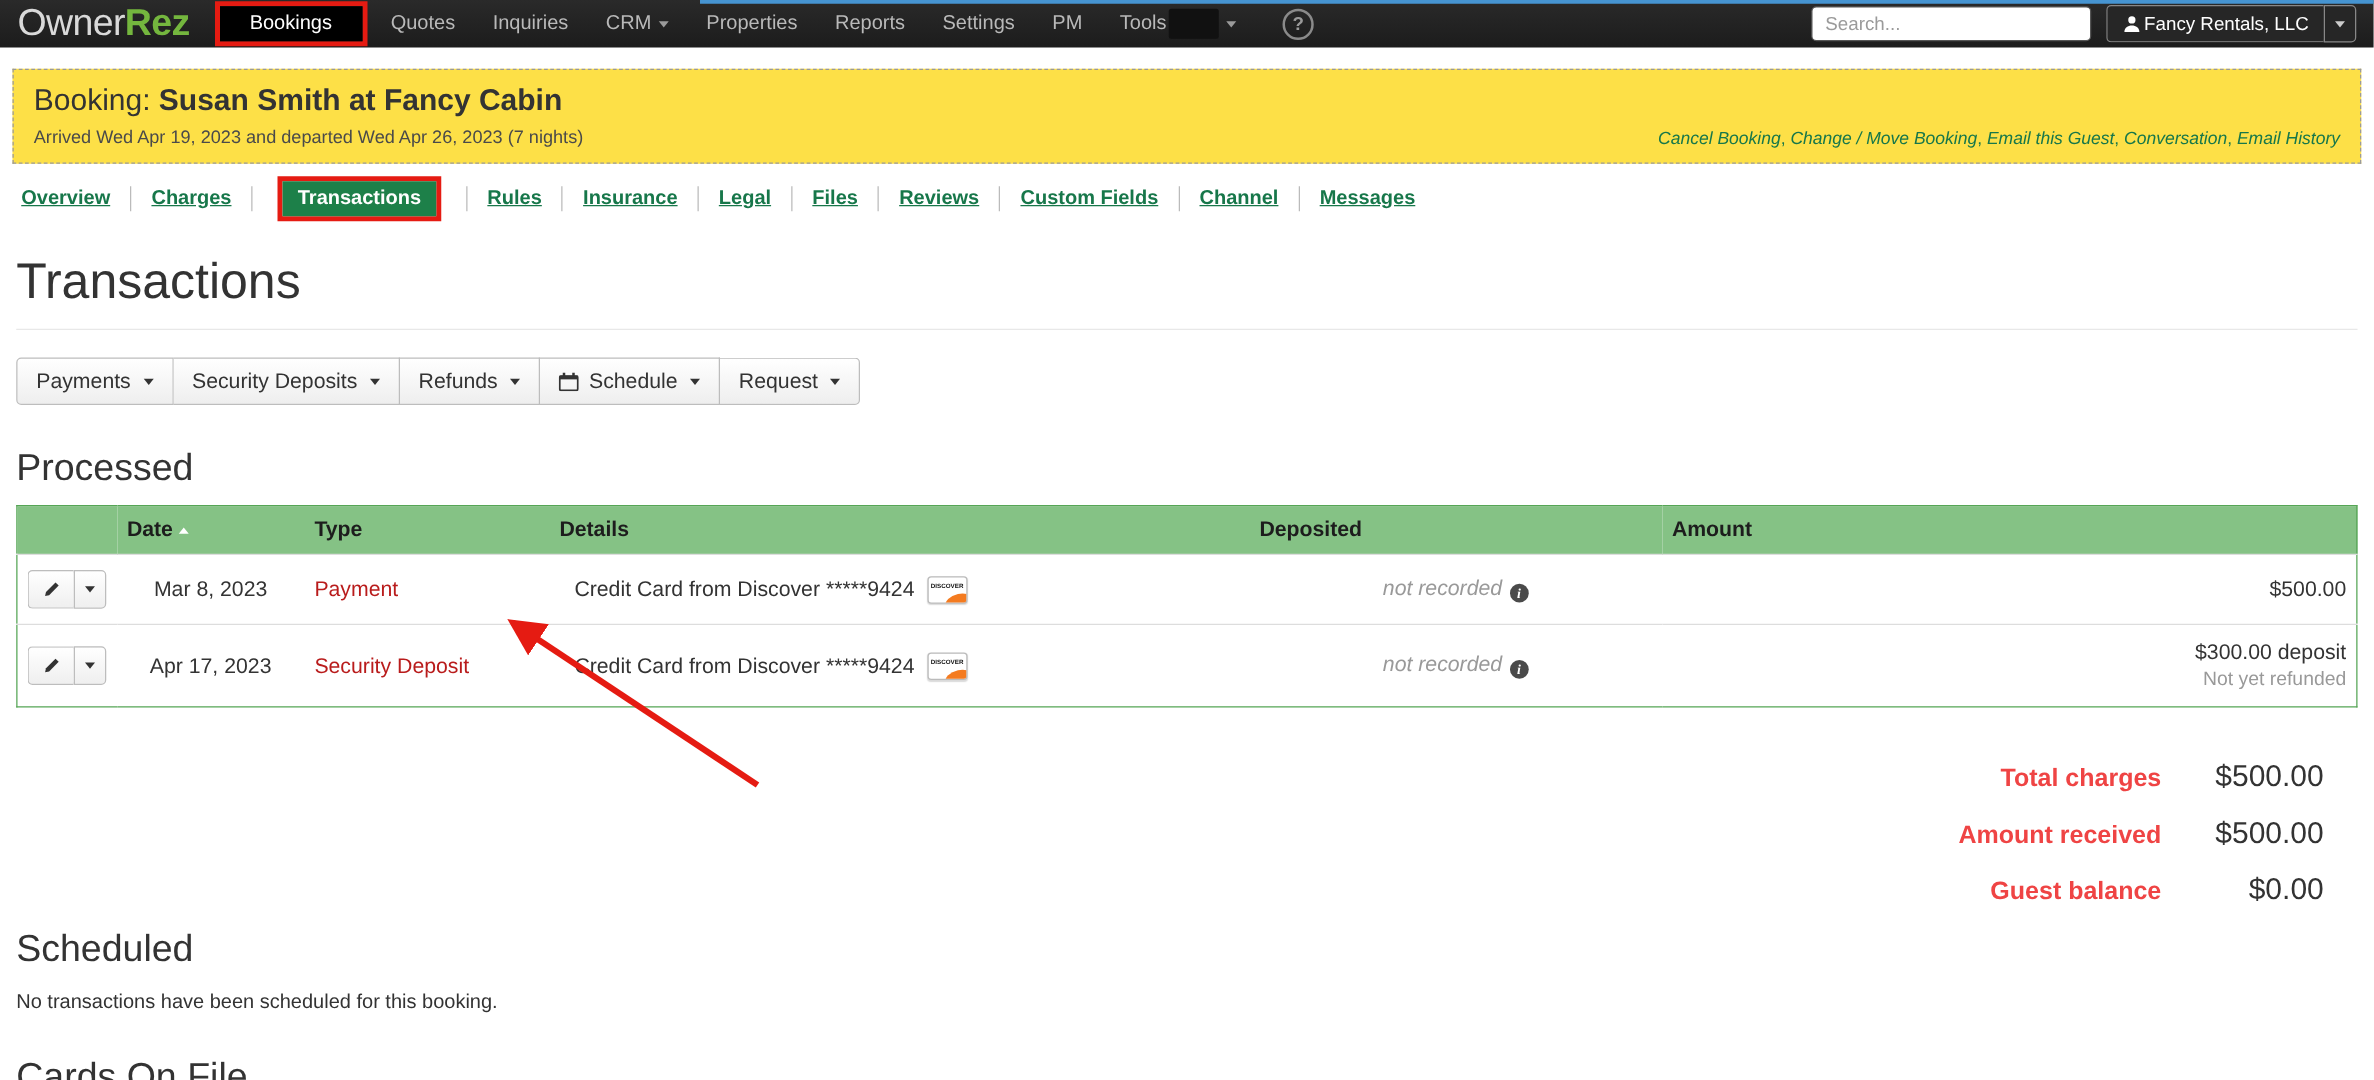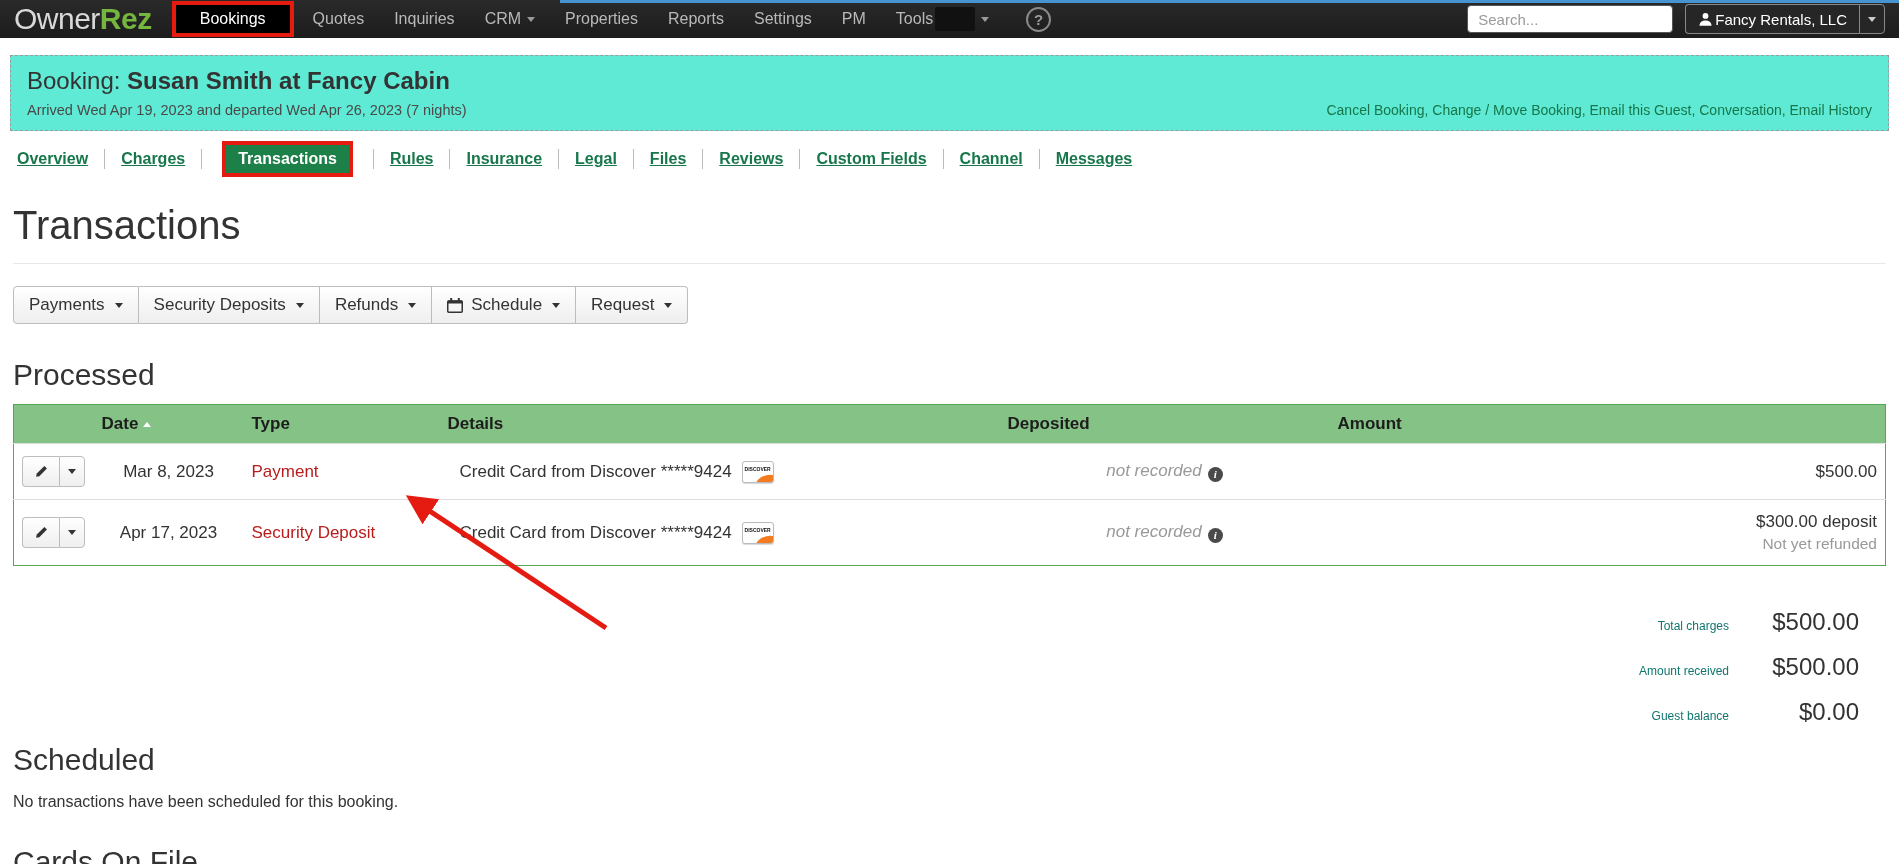--- a/index.html
+++ b/index.html
@@ -19,43 +19,43 @@
     display:flex; align-items:center; cursor:pointer; white-space:nowrap; }
   .red-box-nav { border:4px solid #e51b12; height:36px; display:flex; align-items:stretch; margin:0 4px; }
   .red-box-nav .nav-item { background:#000; color:#fff; padding:0 24px; }
   .caret { display:inline-block; width:0; height:0; border-left:4.5px solid transparent;
     border-right:4.5px solid transparent; border-top:5px solid #9a9a9a; margin-left:6px; }
   .nav-redacted { width:40px; height:24px; background:#111; border-radius:2px; margin-left:2px; }
   .help-circle { width:25px; height:25px; border:2px solid #8a8a8a; border-radius:50%;
     color:#9a9a9a; font-weight:700; font-size:15px; display:flex; align-items:center;
     justify-content:center; margin-left:22px; cursor:pointer; }
   .nav-right { margin-left:auto; display:flex; align-items:center; padding-right:14px; }
-  .search-input { width:206px; height:28px; border:1px solid #555; border-radius:4px;
+  .search-input { width:224px; height:28px; border:1px solid #555; border-radius:4px;
     padding:0 10px; font-size:15px; color:#333; background:#fff; outline:none;
     font-family:"Liberation Sans", sans-serif; }
   .search-input::placeholder { color:#9a9a9a; }
   .account-group { display:flex; margin-left:12px; }
   .account-btn { background:#262626; border:1px solid #888; border-right:none;
     border-radius:4px 0 0 4px; color:#fff; font-size:15px; height:30px; padding:0 12px;
     display:flex; align-items:center; gap:2px; cursor:pointer; white-space:nowrap; }
   .account-caret-btn { background:#262626; border:1px solid #888; border-radius:0 4px 4px 0;
     width:26px; height:30px; display:flex; align-items:center; justify-content:center; cursor:pointer; }
   .account-caret-btn .caret { margin:0; border-top-color:#ccc; }
 
   
-  .banner { margin:17px 10px 0 10px; background:#5eead4; border:1px dashed #9a9a9a;
+  .banner { margin:17px 10px 0 10px; background:#fde047; border:1px dashed #9a9a9a;
     padding:11px 16px 12px 16px; }
   .banner-row { display:flex; justify-content:space-between; align-items:baseline; }
   .banner-title { font-size:24px; color:#333; }
   .banner-title b { font-weight:700; }
   .booking-number { font-size:24px; color:#333; white-space:nowrap; }
   .banner-row2 { display:flex; justify-content:space-between; margin-top:7px; }
   .banner-sub { font-size:14.5px; color:#4a4a4a; }
   .banner-links { font-size:14px; }
-  a.green-link { color:#17774a; text-decoration:none; cursor:pointer; }
+  a.green-link { color:#17774a; text-decoration:none; cursor:pointer;font-style:italic; }
   .banner-links .sep { color:#17774a; }
 
   
   .tabs { display:flex; align-items:center; margin:10px 0 0 13px; height:36px; }
   .tab { font-size:16px; font-weight:700; color:#17774a; text-decoration:underline;
     cursor:pointer; white-space:nowrap; padding:0 4px; }
   .tab-sep { width:1px; height:20px; background:#bbb; margin:0 12px; }
   .red-box-tab { border:4px solid #e51b12; margin:0 8px; }
   .tab-active { display:block; background:#1d8049; color:#fff; font-size:16px; font-weight:700;
     padding:5px 12px; cursor:pointer; white-space:nowrap; }
@@ -113,21 +113,21 @@
     vertical-align:middle; box-shadow:0 1px 1px rgba(0,0,0,.15); }
   .card-badge .cb-text { position:absolute; top:4px; left:2px; font-size:5px; font-weight:700;
     color:#111; letter-spacing:0; }
   .card-badge .cb-swoosh { position:absolute; right:-7px; bottom:-9px; width:24px; height:16px;
     background:#f47b20; border-radius:50% 50% 0 0; transform:rotate(-12deg); }
   .details-flex { display:flex; align-items:center; gap:10px;margin-left:12px; }
 
   
   .totals { margin-top:42px; padding-right:27px; }
   .totals-row { display:flex; justify-content:flex-end; align-items:baseline; margin-bottom:17px; }
-  .totals-label { font-size:12px; font-weight:400; color:#0f766e; }
+  .totals-label { font-size:20px; font-weight:700; color:#ef4444; }
   .totals-value { font-size:24px; color:#333; width:130px; text-align:right; }
 
   .empty-msg { font-size:16px; color:#333; margin-top:16px; }
 
   
   col.c-actions { width:80px; } col.c-date { width:150px; } col.c-type { width:196px; }
   col.c-details { width:560px; } col.c-deposited { width:330px; }
 
   
   .anno-arrow { position:absolute; left:378px; top:476px; width:250px; height:170px;

